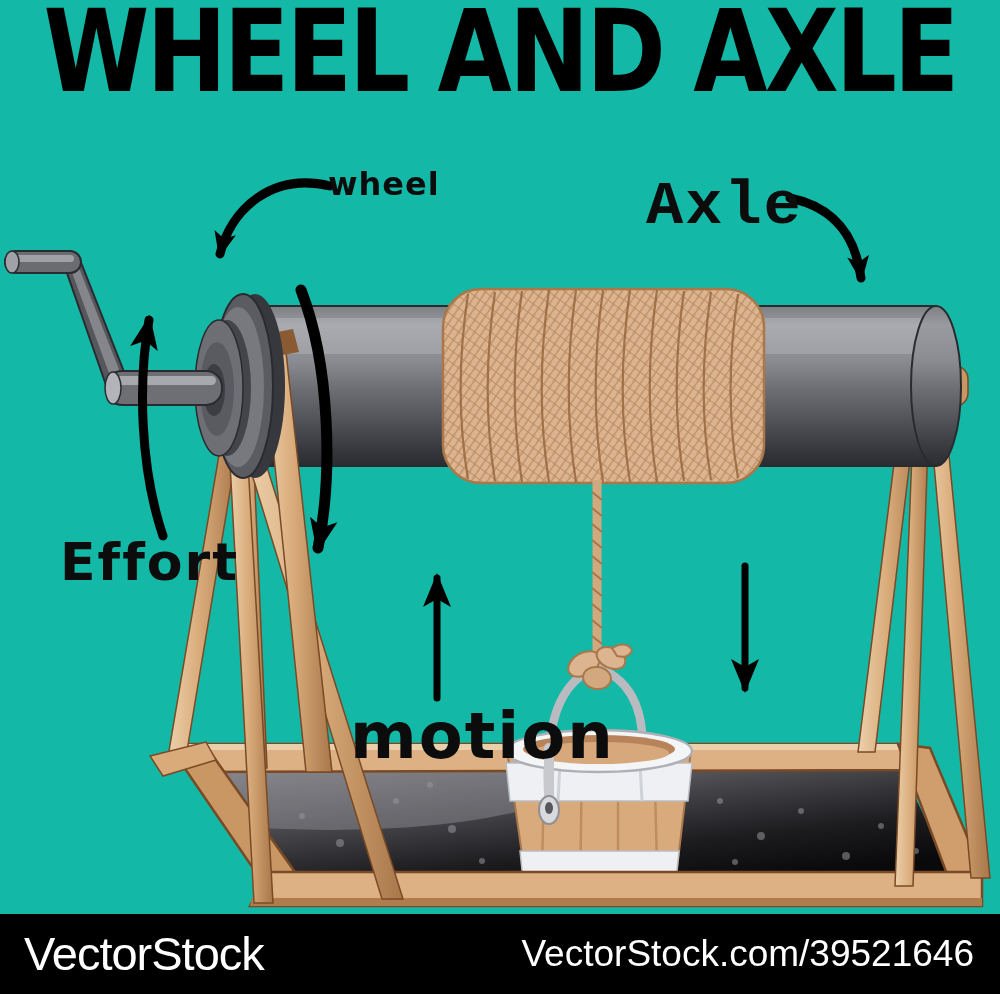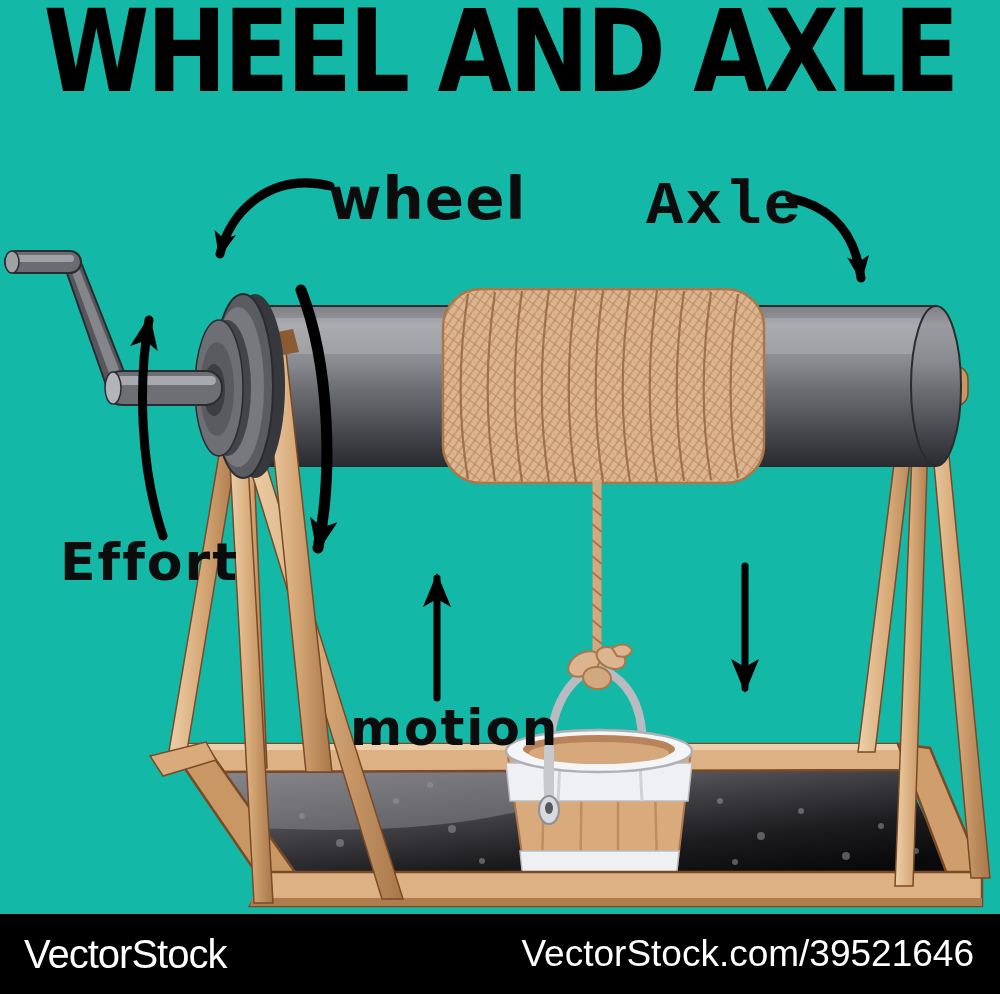--- a/index.html
+++ b/index.html
@@ -3,28 +3,28 @@
 <meta charset="utf-8">
 <style>
   html,body{margin:0;padding:0;background:#fff;}
   .stage{position:relative;width:1000px;height:994px;background:#14b8a6;overflow:hidden;
          font-family:"DejaVu Sans",sans-serif;}
   .stage svg{position:absolute;left:0;top:0;}
   .title{position:absolute;left:0;right:0;top:-14px;text-align:center;color:#000;
          font-weight:800;font-size:96px;line-height:112px;letter-spacing:-3px;
          transform:scaleY(1.18);transform-origin:top center;white-space:nowrap;}
   .lbl{position:absolute;color:#0c0c0c;font-weight:700;white-space:nowrap;}
-  .lbl-wheel{left:328px;top:165px;font-size:58px;letter-spacing:1px;text-align:center;}
+  .lbl-wheel{left:328px;top:165px;font-size:32px;letter-spacing:1px;text-align:center;}
   .lbl-axle{left:646px;top:171px;font-size:62px;letter-spacing:2px;font-family:Liberation Mono, monospace;}
   .lbl-effort{left:44px;top:532px;font-size:52px;letter-spacing:2px;margin-left:16px;}
   .lbl-resistance{left:613px;top:499px;font-size:46px;letter-spacing:1px;}
-  .lbl-motion{left:350px;top:699px;font-size:50px;letter-spacing:2px;}
+  .lbl-motion{left:350px;top:699px;font-size:64px;letter-spacing:2px;}
   .wmbar{position:absolute;left:0;top:914px;width:1000px;height:80px;background:#000;}
   .wmbrand{position:absolute;left:24px;top:0;height:60px;line-height:80px;color:#fff;
-           font-family:"Liberation Sans",sans-serif;font-size:40px;letter-spacing:-1px;}
+           font-family:"Liberation Sans",sans-serif;font-size:47px;letter-spacing:-1px;}
   .wmurl{position:absolute;right:26px;top:0;height:96px;line-height:80px;color:#fff;
          font-family:Liberation Sans, sans-serif;font-size:37px;}
 </style>
 </head>
 <body>
 
 <div class="stage">
 
 <svg width="1000" height="994" viewBox="0 0 1000 994">
   <defs>

